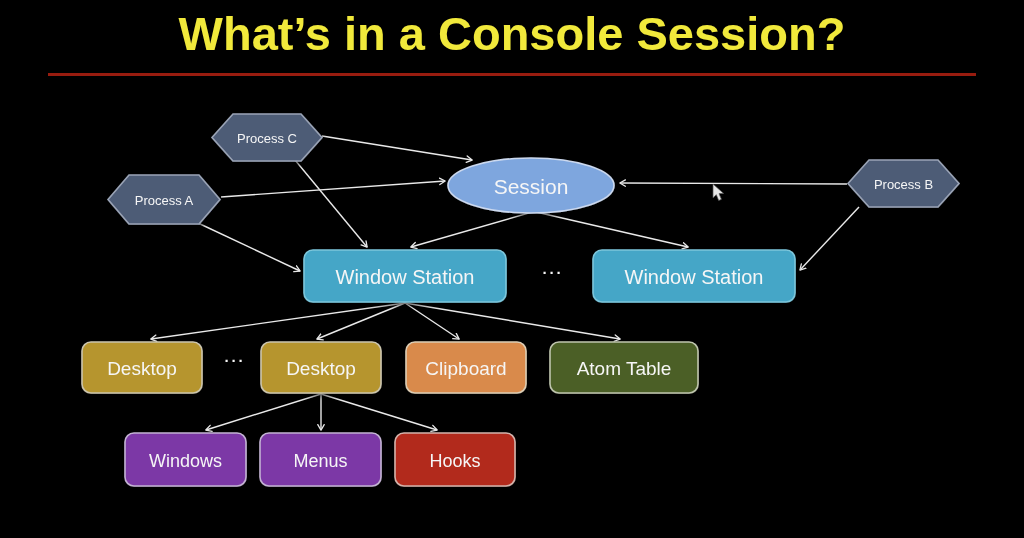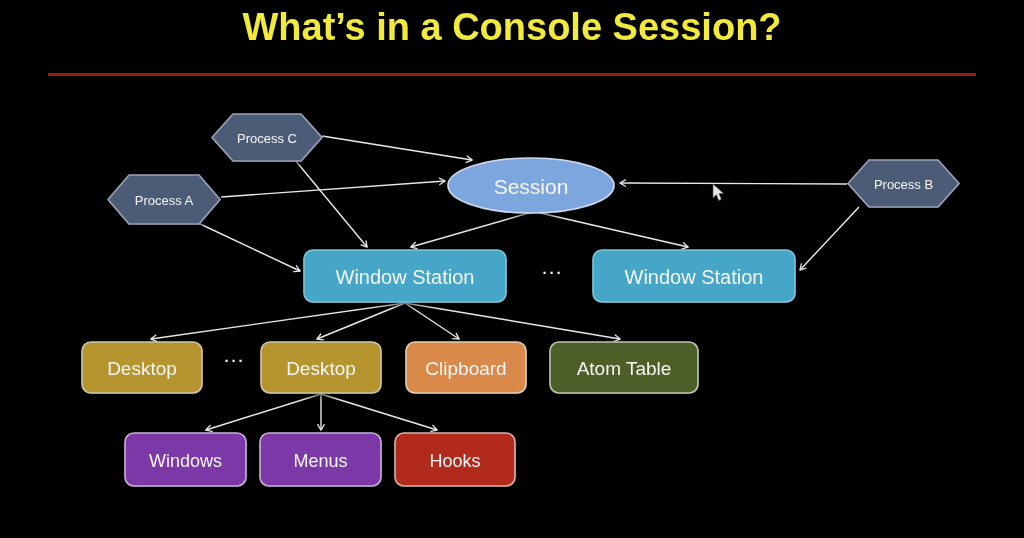--- a/index.html
+++ b/index.html
@@ -14,21 +14,21 @@
     background: #000;
     overflow: hidden;
     font-family: "Liberation Sans", sans-serif;
   }
   .title {
     position: absolute;
     top: 6px;
     left: 0;
     right: 0;
     text-align: center;
-    font-size: 38px;
+    font-size: 47px;
     font-weight: 600;
     letter-spacing: 0px;
   }
   .divider {
     position: absolute;
     top: 73px;
     left: 48px;
     width: 928px;
     height: 2.5px;
   }

